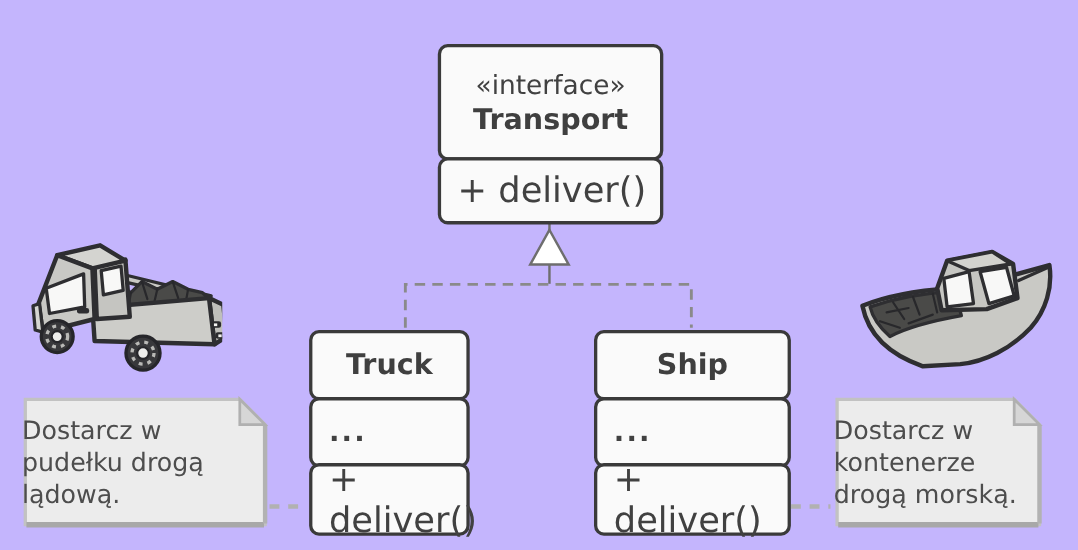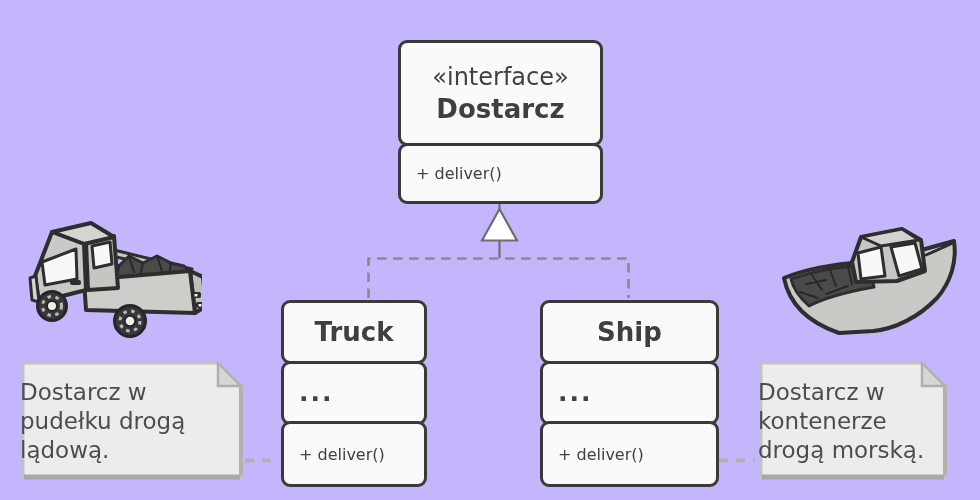--- a/index.html
+++ b/index.html
@@ -13,21 +13,21 @@
   
   .uml-box{position:absolute;}
   .sec{
     box-sizing:border-box;background:#fafafa;border:3.5px solid #3a3a3a;
     border-radius:9px;position:relative;margin-top:-3.5px;
   }
   .sec:first-child{margin-top:0;}
   .sec.title{display:flex;flex-direction:column;align-items:center;justify-content:center;gap:7px;}
   .stereotype{font-size:24px;line-height:1;color:#414141;}
   .cls-name{font-size:26px;line-height:1;font-weight:bold;color:#3f3f3f;}
-  .sec.member{display:flex;align-items:center;padding-left:15px;font-size:16px;color:#414141;}
+  .sec.member{display:flex;align-items:center;padding-left:15px;font-size:32px;color:#414141;}
   .sec.dots{display:flex;align-items:center;padding-left:15px;font-size:25px;font-weight:bold;letter-spacing:2px;color:#414141;}
 
   
   .note{position:absolute;}
   .note .txt{
     position:absolute;inset:0;display:flex;flex-direction:column;align-items:flex-start;justify-content:center;
     font-size:23px;line-height:29px;color:#4d4d4d;text-align:center;padding-top:2px;
   }
 </style>
 </head>
@@ -102,21 +102,21 @@
       <path d="M74,42 L83,17 L124,9 L143,20 L147,51 L119,61 L78,62 Z" fill="#c6c6c2" stroke-width="4"></path>
       <polygon points="83,17 124,9 141,20 103,26" fill="#d2d2ce" stroke-width="3"></polygon>
       <polygon points="80,33 103,27 107,56 83,59" fill="#f8f8f7" stroke-width="3"></polygon>
       <polygon points="113,27 137,23 144,49 121,56" fill="#f8f8f7" stroke-width="3"></polygon>
     </g>
   </svg>
 
   <div class="uml-box" style="left:398px;top:40px;width:205px;">
     <div class="sec title" style="height:106px;">
       <div class="stereotype">«interface»</div>
-      <div class="cls-name">Dostarcz</div>
+      <div class="cls-name">Transport</div>
     </div>
     <div class="sec member" style="height:61px;">
       <span>+ deliver()</span>
     </div>
   </div>
 
   <div class="uml-box" style="left:281px;top:300px;width:146px;">
     <div class="sec title" style="height:64px;">
       <div class="cls-name">Truck</div>
     </div>

